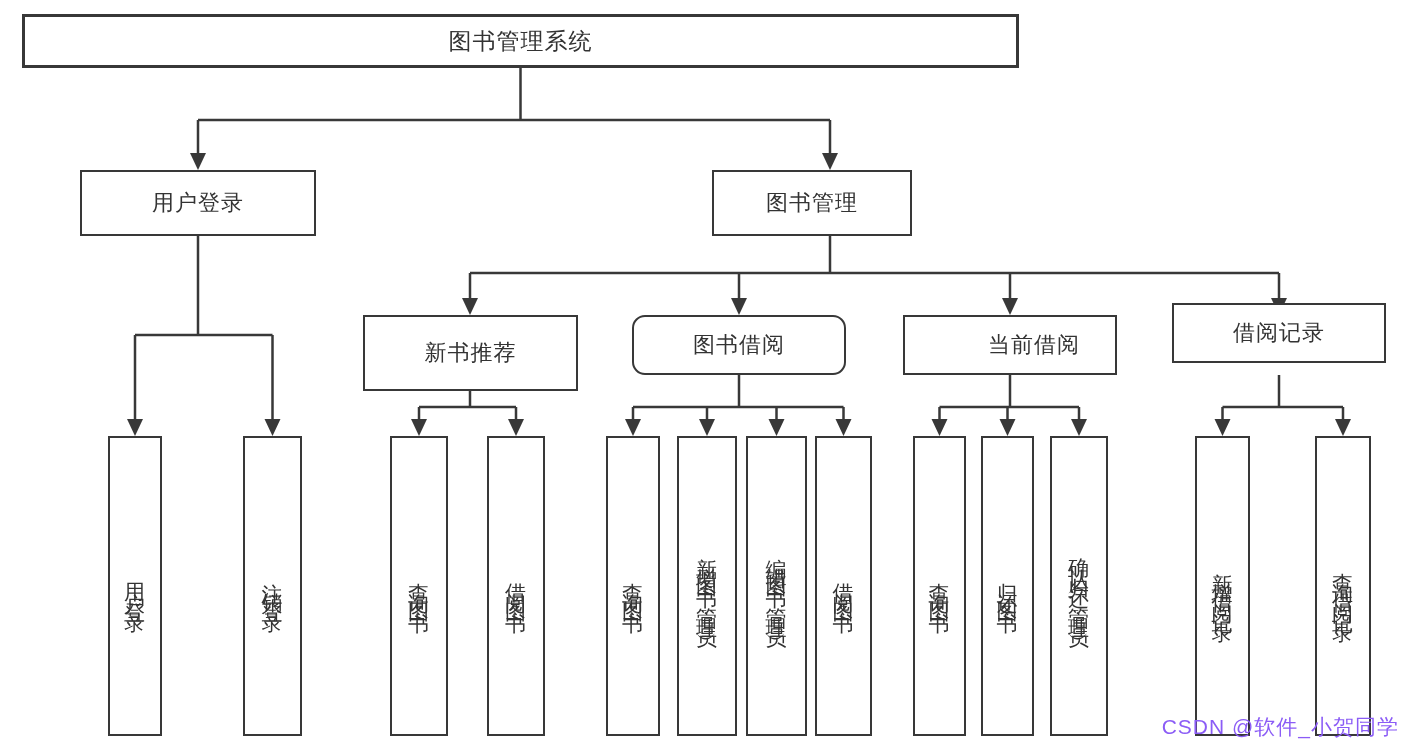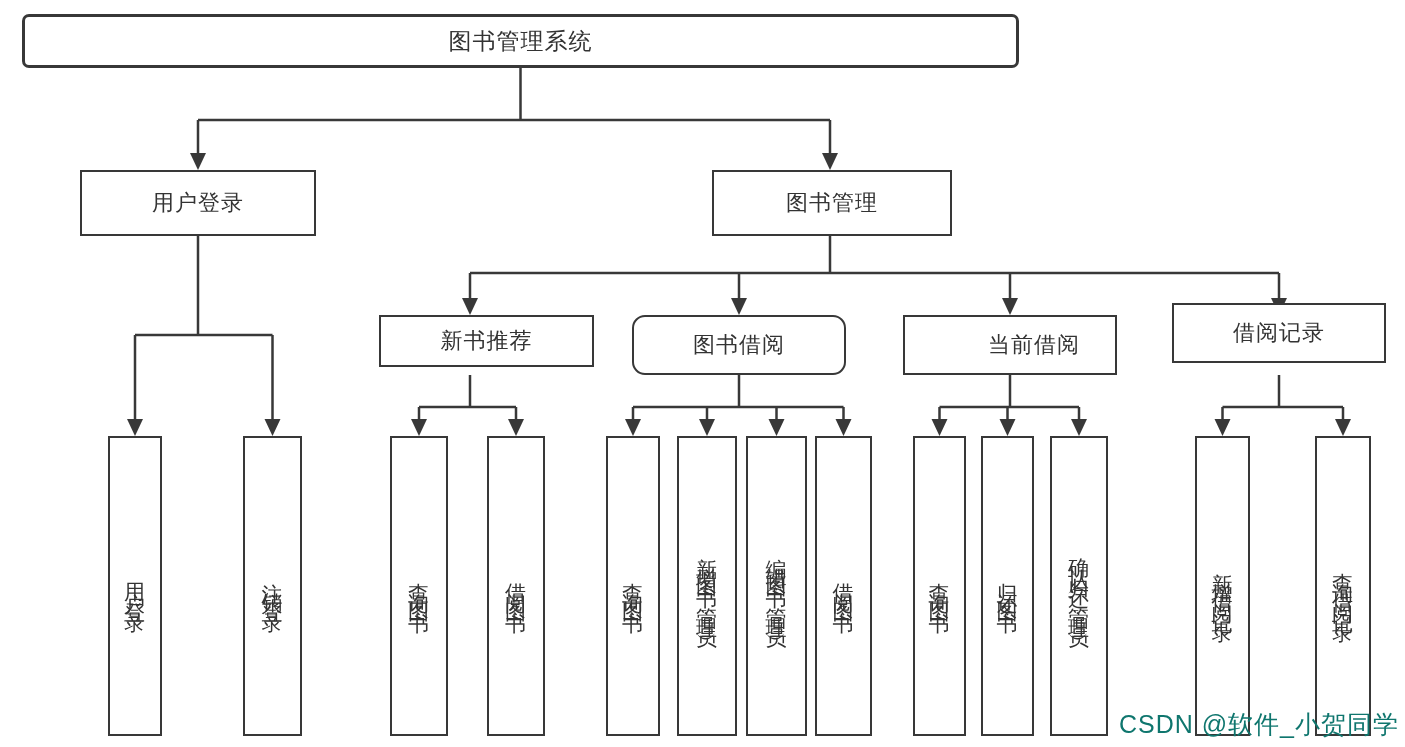--- a/index.html
+++ b/index.html
@@ -40,24 +40,24 @@
     font-size: 21px;
   }
   .leaf .vtext {
     writing-mode: vertical-rl;
     text-orientation: mixed;
     letter-spacing: 10px;
     line-height: 1;
     white-space: nowrap;
   }
   
-  #n-root    { left: 22px;   top: 14px;  width: 997px; height: 54px; border-radius: 7px; }
+  #n-root    { left: 22px;   top: 14px;  width: 997px; height: 54px; }
   #n-login   { left: 80px;   top: 170px; width: 236px; height: 66px; }
-  #n-mgmt    { left: 712px;  top: 170px; width: 240px; height: 66px; }
-  #n-newrec  { left: 379px;  top: 315px; width: 215px; height: 52px; }
+  #n-mgmt    { left: 712px;  top: 170px; width: 200px; height: 66px; }
+  #n-newrec  { left: 363px;  top: 315px; width: 215px; height: 76px; }
   #n-borrow  { left: 632px;  top: 315px; width: 214px; height: 60px; border-radius: 13px; }
   #n-current { left: 903px;  top: 315px; width: 214px; height: 60px; padding-left: 48px; }
   #n-record  { left: 1172px; top: 303px; width: 214px; height: 60px; }
   
   #l1  { left: 108px;  width: 54px; }
   #l2  { left: 243px;  width: 59px; }
   #l3  { left: 390px;  width: 58px; }
   #l4  { left: 487px;  width: 58px; }
   #l5  { left: 606px;  width: 54px; }
   #l6  { left: 677px;  width: 60px; }
@@ -66,22 +66,22 @@
   #l9  { left: 913px;  width: 53px; }
   #l10 { left: 981px;  width: 53px; }
   #l11 { left: 1050px; width: 58px; }
   #l12 { left: 1195px; width: 55px; }
   #l13 { left: 1315px; width: 56px; }
   .watermark {
     position: absolute;
     right: 6px;
     bottom: 6px;
     z-index: 3;
-    color: #0f766e;
-    font-size: 25px;
+    color: #8b5cf6;
+    font-size: 21px;
     letter-spacing: 1px;
   }
 </style>
 </head>
 <body>
 
 <div class="stage">
 
   <svg class="connectors" viewBox="0 0 1405 747" xmlns="http://www.w3.org/2000/svg">
 

